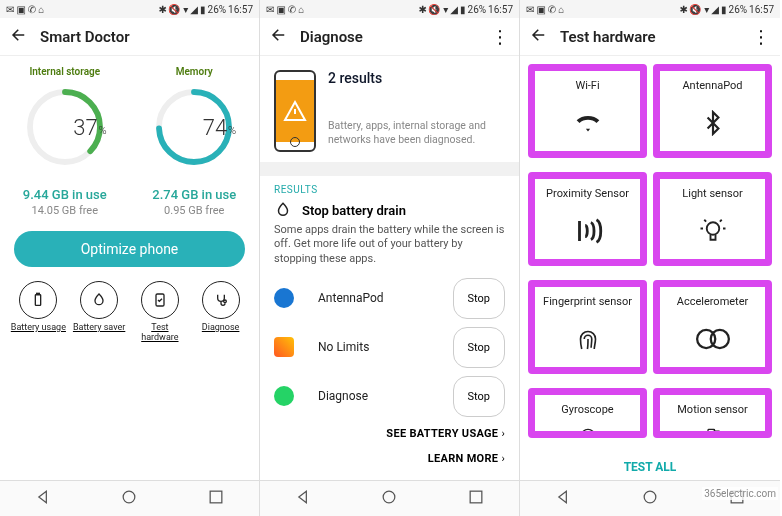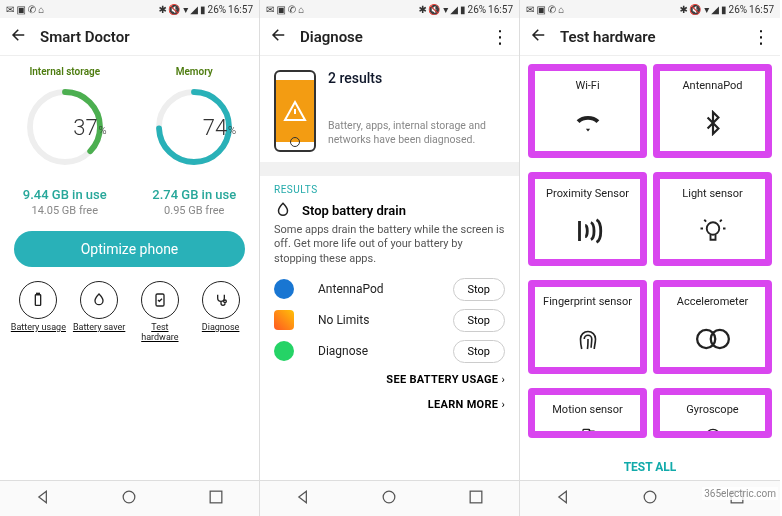--- a/index.html
+++ b/index.html
@@ -42,21 +42,21 @@
   .tri svg { width: 24px; height: 24px; }
   .diag-text h5 { font-size: 14px; font-weight: 500; color: #0f172a; }
   .diag-text p { font-size: 10.5px; color: #888; line-height: 1.3; margin-top: 33px; }
   .divgray { height: 14px; background: #f1f1f1; }
   .reshdr { font-size: 10px; letter-spacing: 0.5px; color: #2aa; padding: 8px 14px 6px; }
   .restitle { display: flex; align-items: center; gap: 10px; padding: 0 14px 4px; font-size: 13px; font-weight: 600; }
   .resdesc { font-size: 11px; color: #555; line-height: 1.3; padding: 0 14px 8px; }
   .approw { display: flex; align-items: center; padding: 4px 14px; gap: 24px; }
   .approw .aicon { width: 20px; height: 20px; border-radius: 50%; }
   .approw .aname { flex: 1; font-size: 12px; color: #222; }
-  .stopbtn { border: 1px solid #ccc; border-radius: 14px; padding: 4px 14px; font-size: 11px; background: #fff; }
+  .stopbtn { border: 1px solid #ccc; border-radius: 14px; padding: 13px 14px; font-size: 11px; background: #fff; }
   .linkrow { text-align: right; padding: 6px 14px; font-size: 11px; font-weight: 700; letter-spacing: 0.3px; }
   .linkrow span.chev { font-weight: 400; }
 
   
   .grid { display: grid; grid-template-columns: 1fr 1fr; gap: 6px; padding: 8px; overflow: hidden; flex: 1; }
   .card { border: 7px solid #d946ef; border-radius: 4px; text-align: center; padding: 8px 4px; display: flex; flex-direction: column; align-items: center; justify-content: flex-start; gap: 10px; height: 94px; }
   .card .clab { font-size: 11px; color: #222; }
   .card .cicon { flex: 1; display: flex; align-items: center; justify-content: center; }
   .card.short { height: 50px; overflow: hidden; }
   .testall { text-align: center; padding: 6px 14px; font-size: 12px; font-weight: 700; color: #1aa; }
@@ -346,37 +346,37 @@
       <div class="card">
         <div class="clab">Accelerometer</div>
         <div class="cicon">
             <svg width="34" height="26" viewBox="0 0 30 20" fill="none" stroke="#222" stroke-width="2">
               <circle cx="9" cy="10" r="8"></circle>
               <circle cx="21" cy="10" r="8"></circle>
             </svg>
           </div>
       </div>
       <div class="card short">
+        <div class="clab">Gyroscope</div>
+        <div class="cicon">
+            <svg width="30" height="20" viewBox="0 0 24 24" fill="none" stroke="#222" stroke-width="1.5">
+              <circle cx="12" cy="12" r="8"></circle>
+              <path d="M4 12a12 4 0 0016 0"></path>
+            </svg>
+          </div>
+      </div>
+      <div class="card short">
         <div class="clab">Motion sensor</div>
         <div class="cicon">
             <svg width="30" height="20" viewBox="0 0 24 24" fill="none" stroke="#222" stroke-width="1.5">
               <rect x="6" y="4" width="8" height="14" rx="1"></rect>
               <rect x="12" y="6" width="8" height="14" rx="1"></rect>
             </svg>
           </div>
       </div>
-      <div class="card short">
-        <div class="clab">Gyroscope</div>
-        <div class="cicon">
-            <svg width="30" height="20" viewBox="0 0 24 24" fill="none" stroke="#222" stroke-width="1.5">
-              <circle cx="12" cy="12" r="8"></circle>
-              <path d="M4 12a12 4 0 0016 0"></path>
-            </svg>
-          </div>
-      </div>
     </div>
 
     <div class="testall">TEST ALL</div>
 
     <div class="navbar">
       <span><svg class="navbtn" viewBox="0 0 24 24" fill="none" stroke="#555" stroke-width="1.5">
             <path d="M16 5l-9 7 9 7z"></path>
           </svg></span>
       <span><svg class="navbtn" viewBox="0 0 24 24" fill="none" stroke="#555" stroke-width="1.5">
             <circle cx="12" cy="12" r="7"></circle>

